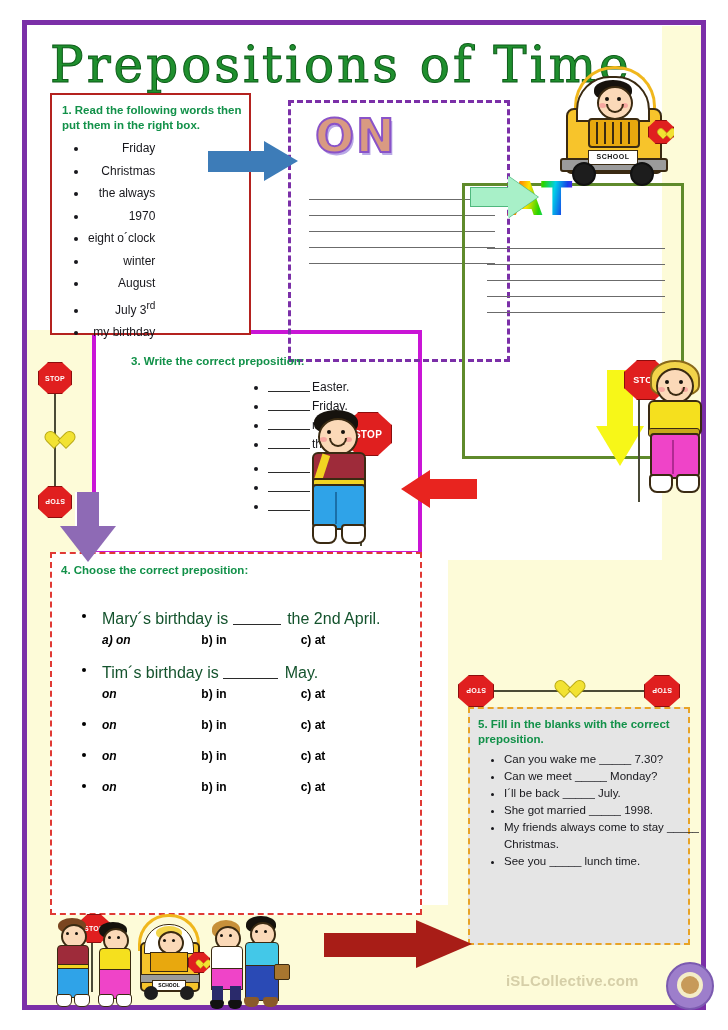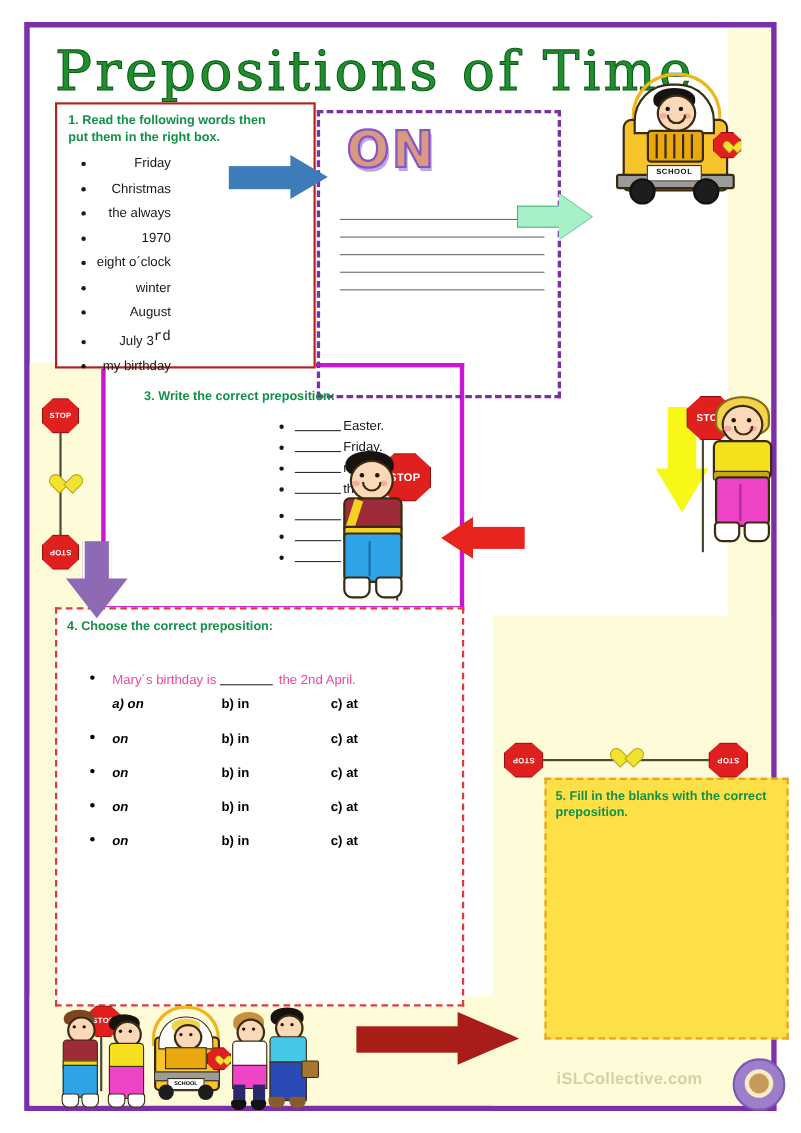--- a/index.html
+++ b/index.html
@@ -75,27 +75,27 @@
   .bul{
     list-style:disc;margin:0;padding:0 0 0 30px;
   }
   .bul li{
     font-size:12.5px;color:#17171c;line-height:21px;
     font-family:"Liberation Sans", sans-serif;
   }
 
   
   #ex1{
-    left:50px;top:93px;width:237px;height:242px;
+    left:50px;top:93px;width:201px;height:242px;
     border:2.5px solid #b4221f;
   }
   #ex1 .ex-head{position:absolute;left:10px;top:8px;width:180px;}
   #ex1 ul{position:absolute;left:6px;top:42px;text-align:right;}
   #ex1 ul li{line-height:22.5px;font-size:12px;}
-  .sup{font-size:13px;vertical-align:super;font-family:Liberation Mono, monospace;}
+  .sup{font-size:10px;vertical-align:super;}
 
   
   #ex3{
     left:96px;top:334px;width:322px;height:217px;border:none;
     background:transparent;
   }
   #ex3 .ex-head{position:absolute;left:35px;top:20px;}
   #ex3 ul{position:absolute;left:150px;top:44px;padding-left:22px;}
   #ex3 ul li{line-height:19px;font-size:12px;white-space:nowrap;}
   .blank{
@@ -105,29 +105,29 @@
 
   
   #ex4{
     left:50px;top:552px;width:372px;height:363px;
     border:2.5px dashed #e03a35;background:#fff;
   }
   #ex4 .ex-head{position:absolute;left:9px;top:9px;}
   #ex4 .qlist{position:absolute;left:24px;top:56px;width:340px;}
   .q{margin-bottom:17px;position:relative;padding-left:26px;}
   .q .dot{position:absolute;left:6px;top:4px;width:4px;height:4px;border-radius:50%;background:#000;}
-  .q .stem{font-size:12px;color:#ec4899;line-height:17px;white-space:nowrap;}
+  .q .stem{font-size:16px;color:#14532d;line-height:17px;white-space:nowrap;}
   .q .opts{margin-top:6px;font-size:12px;font-weight:bold;color:#000;}
   .q .opts span{display:inline-block;}
   .opt-a{width:96px;font-style:italic;} .opt-b{width:96px;}
 
   
   #ex5{
-    left:495px;top:707px;width:222px;height:238px;
-    border:2.5px dashed #e8a326;background:#fde047;
+    left:468px;top:707px;width:222px;height:238px;
+    border:2.5px dashed #e8a326;background:#e5e5e5;
   }
   #ex5 .ex-head{position:absolute;left:8px;top:8px;width:200px;}
   #ex5 ul{position:absolute;left:6px;top:42px;width:205px;padding-left:28px;}
   #ex5 ul li{font-size:11.5px;line-height:17px;}
 
   
   #on-panel{
     left:288px;top:100px;width:222px;height:262px;
     border:3px dashed #7b2fa8;background:transparent;
   }
@@ -327,20 +327,30 @@
     <div id="on-word">ON</div>
     <div class="lines" style="left:18px;top:96px;width:186px;">
       <div class="ln"></div>
       <div class="ln"></div>
       <div class="ln"></div>
       <div class="ln"></div>
       <div class="ln"></div>
     </div>
   </div>
 
+  <div class="box" id="at-panel">
+    <div id="at-word">AT</div>
+    <div class="lines" style="left:22px;top:62px;width:178px;">
+      <div class="ln"></div>
+      <div class="ln"></div>
+      <div class="ln"></div>
+      <div class="ln"></div>
+      <div class="ln"></div>
+    </div>
+  </div>
 
 
   <div class="box" id="ex3">
     <div class="ex-head">3. Write the correct preposition:</div>
     <ul class="bul">
       <li><span class="blank b42"></span><span>Easter.</span></li>
       <li><span class="blank b42"></span><span>Friday.</span></li>
       <li><span class="blank b42"></span><span>night.</span></li>
       <li><span class="blank b42"></span><span>the afternoon.</span></li>
       <li><span class="blank b42"></span><span>1</span><span class="sup">st</span><span> April.</span></li>
@@ -362,20 +372,25 @@
         </div>
         <div class="opts">
           <span class="opt-a">a) on</span>
           <span class="opt-b">b) in</span>
           <span>c) at</span>
         </div>
       </div>
 
       <div class="q">
         <span class="dot"></span>
+        <div class="stem">
+          <span>Tim´s birthday is</span>
+          <span class="blank b55"></span>
+          <span>May.</span>
+        </div>
         <div class="opts">
           <span class="opt-a">on</span>
           <span class="opt-b">b) in</span>
           <span>c) at</span>
         </div>
       </div>
 
       <div class="q">
         <span class="dot"></span>
         <div class="opts">
@@ -401,20 +416,28 @@
           <span class="opt-b">b) in</span>
           <span>c) at</span>
         </div>
       </div>
 
     </div>
   </div>
 
   <div class="box" id="ex5">
     <div class="ex-head">5. Fill in the blanks with the correct preposition.</div>
+    <ul class="bul">
+      <li>Can you wake me _____ 7.30?</li>
+      <li>Can we meet _____ Monday?</li>
+      <li>I´ll be back _____ July.</li>
+      <li>She got married _____ 1998.</li>
+      <li>My friends always come to stay _____ Christmas.</li>
+      <li>See you _____ lunch time.</li>
+    </ul>
   </div>
 
   <div class="arrow" id="arrow-blue">
     <div class="shaft"></div>
       <div class="head"></div>
   </div>
   <div class="arrow" id="arrow-mint">
     <div class="shaft"></div>
       <div class="head"></div>
   </div>

